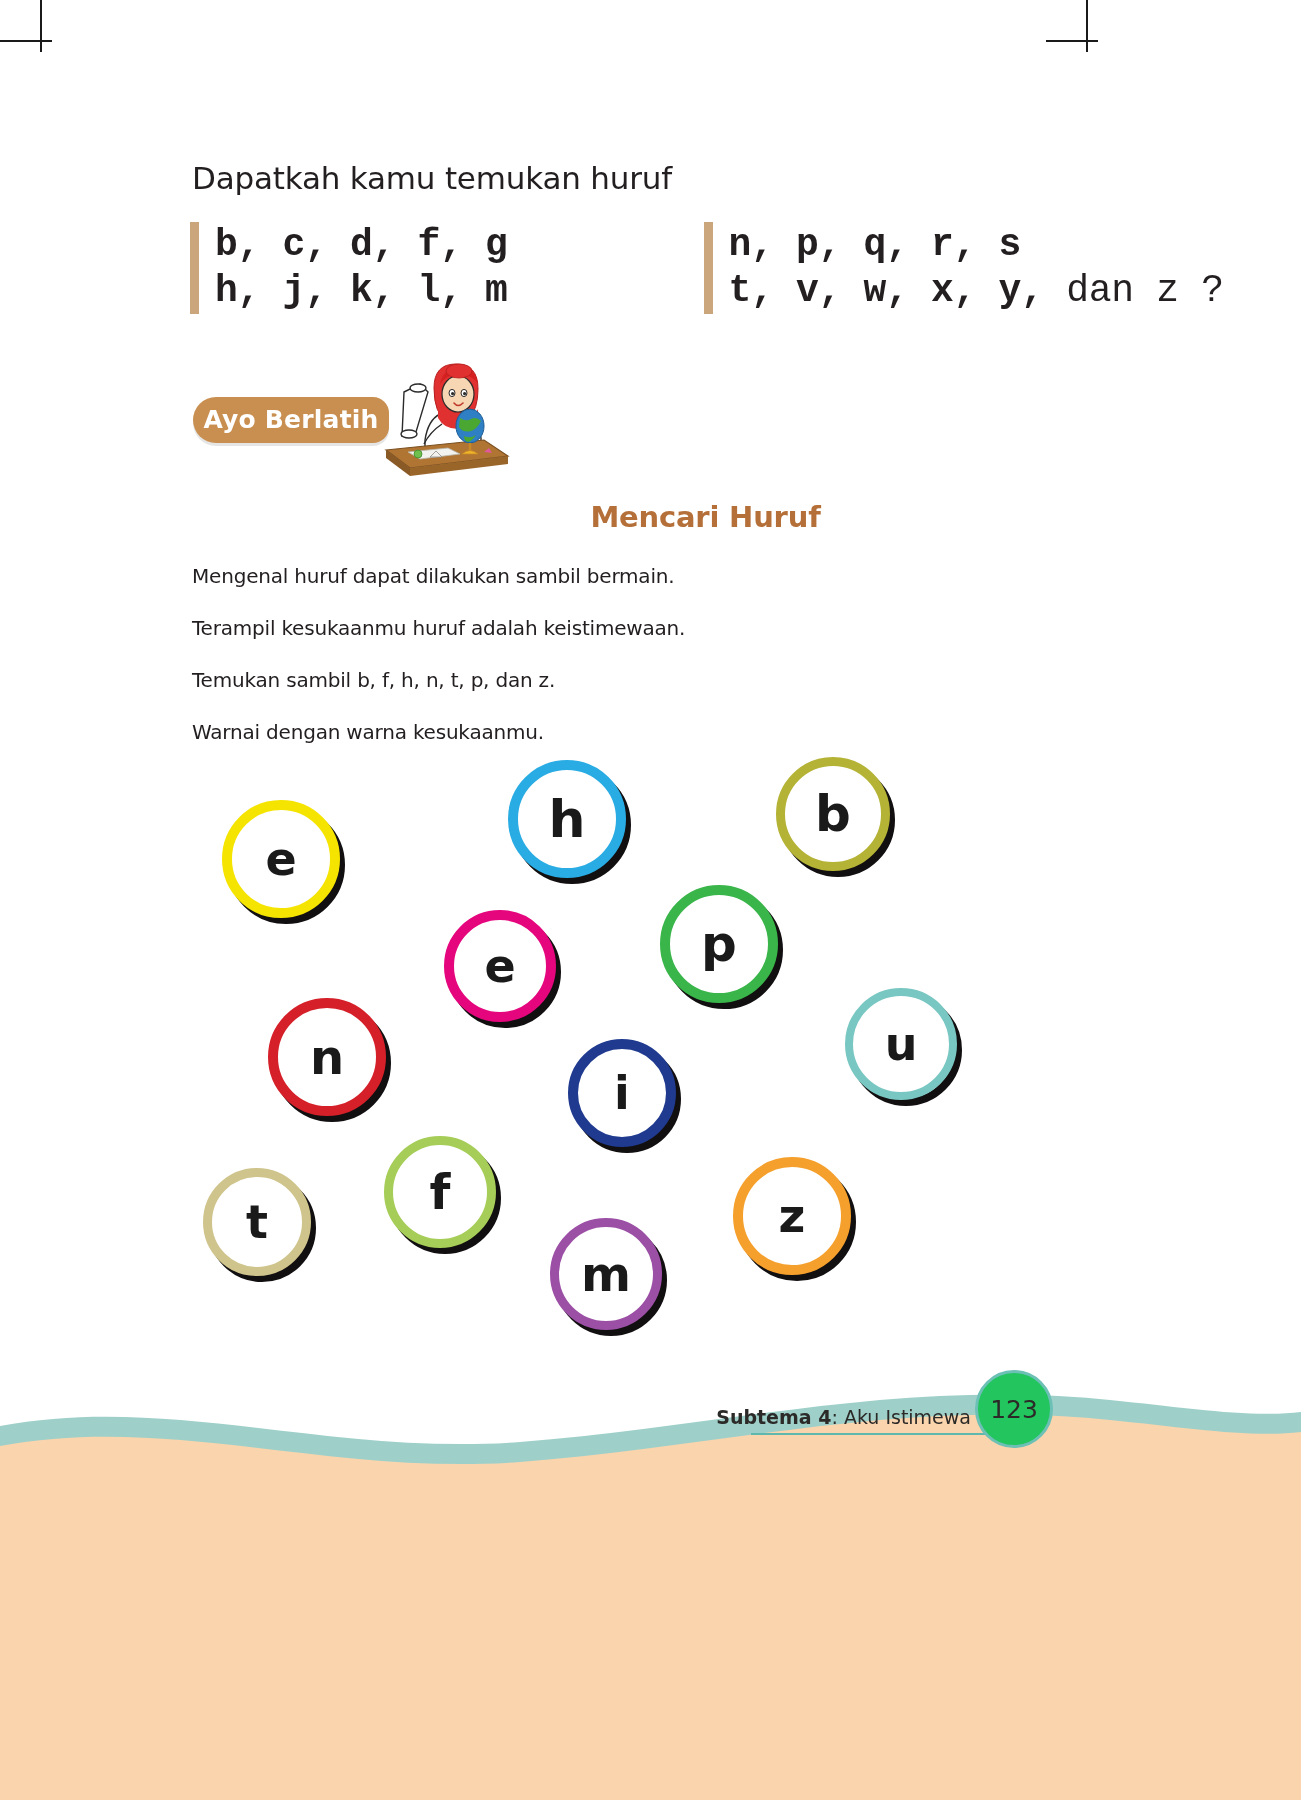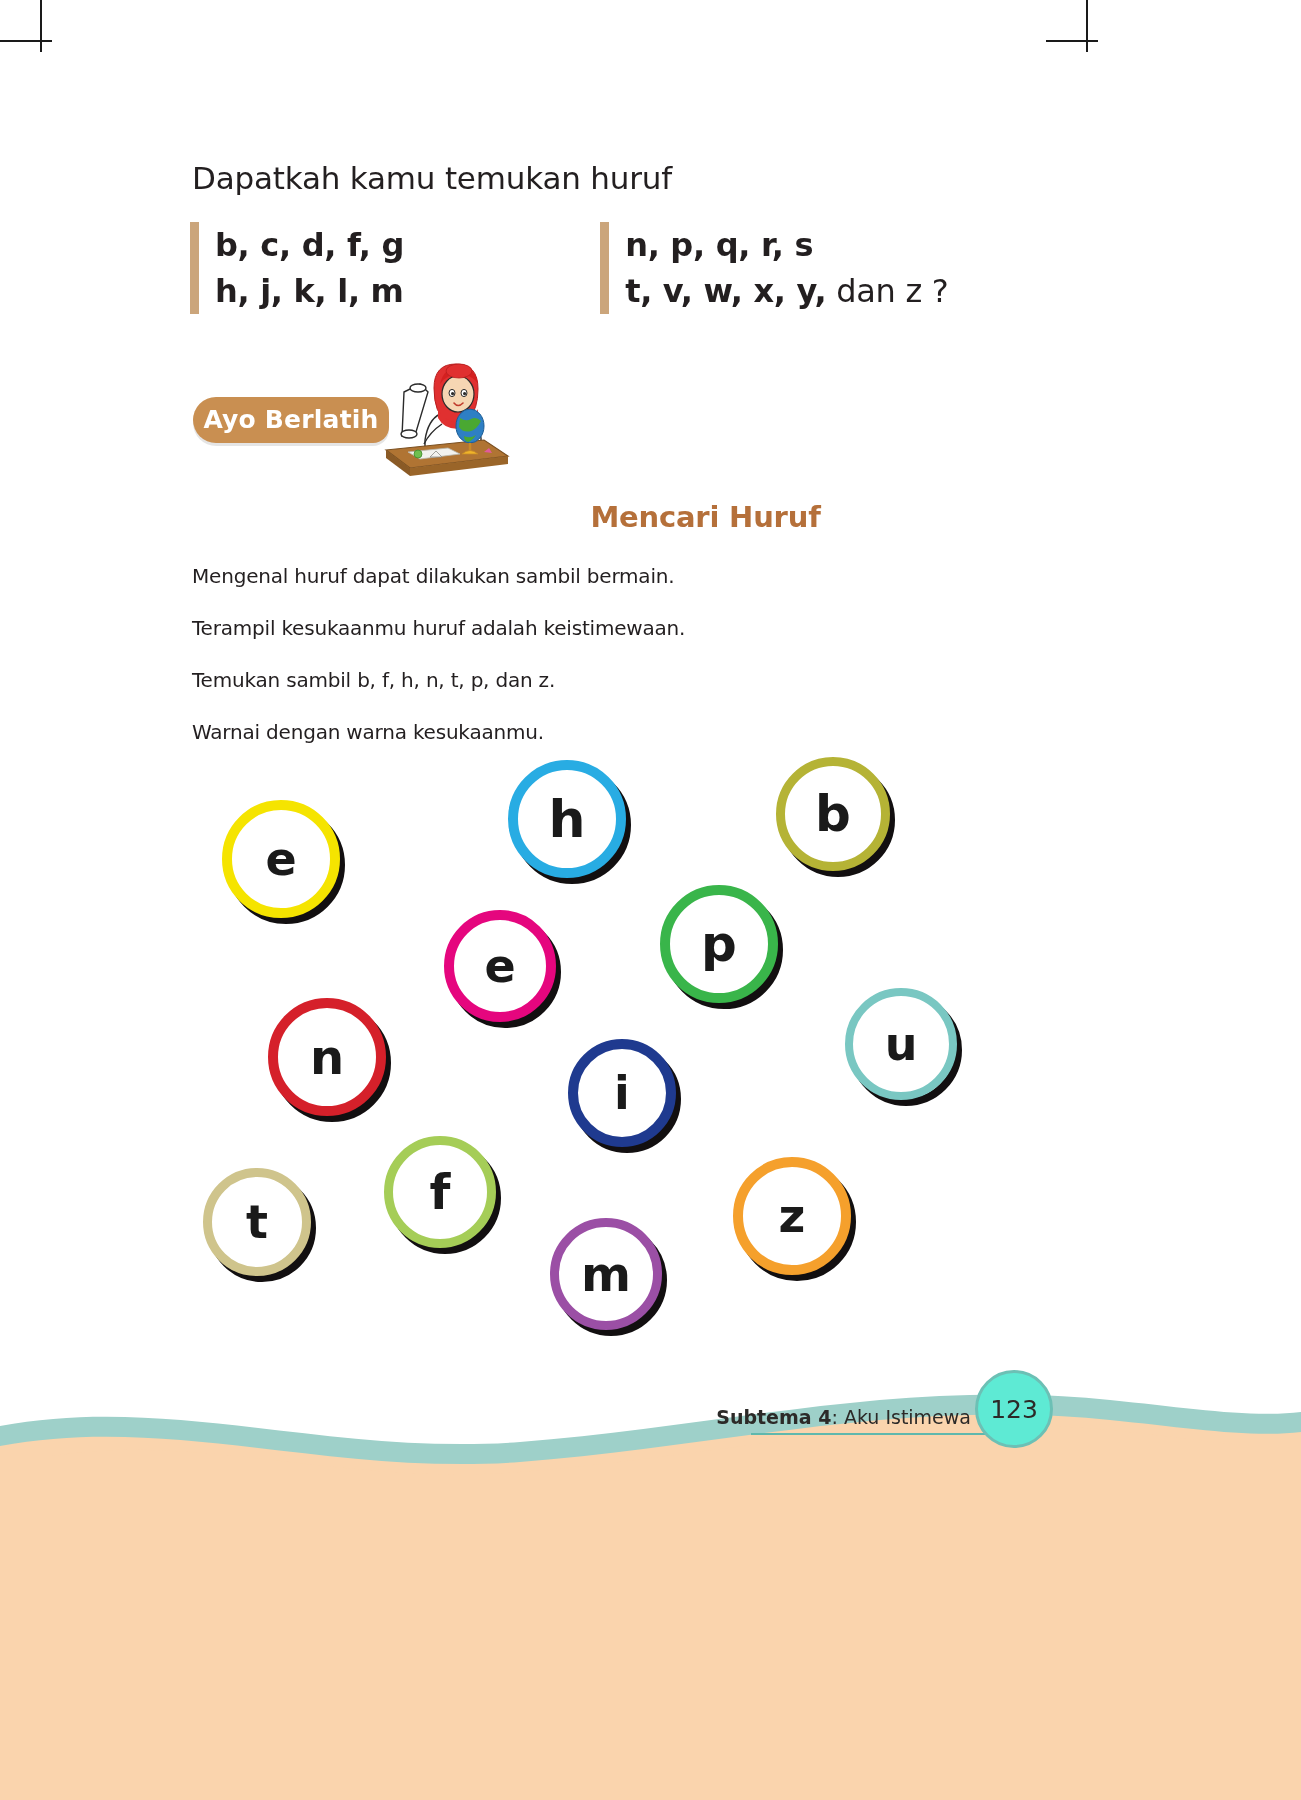--- a/index.html
+++ b/index.html
@@ -55,26 +55,27 @@
     background: #cba57b;
     margin-right: 16px;
     flex: 0 0 auto;
   }
   .letter-lines {
     display: flex;
     flex-direction: column;
     justify-content: center;
   }
   .letter-line {
-    font-size: 32px;
+    font-size: 38px;
     line-height: 46px;
     color: #231f20;
     white-space: pre;
     font-weight: 700;
     letter-spacing: -0.3px;
+    font-family: Liberation Mono, monospace;
   }
   .letter-line .plain { font-weight: 400; }
 
   
   .badge-wrap {
     position: absolute;
     left: 193px;
     top: 397px;
     width: 320px;
     height: 50px;
@@ -213,21 +214,21 @@
     margin-top: 24px;
   }
   .footer-text .bold { font-weight: 700; }
   .page-badge {
     position: absolute;
     right: 248px;
     bottom: 352px;
     width: 72px;
     height: 72px;
     border-radius: 50%;
-    background: #5eead4;
+    background: #22c55e;
     border: 3px solid #6cc0b5;
     display: flex;
     align-items: center;
     justify-content: center;
     font-size: 25px;
     color: #2c2a28;
     font-family: "DejaVu Sans", sans-serif;
   }
   .page-rule {
     position: absolute;

